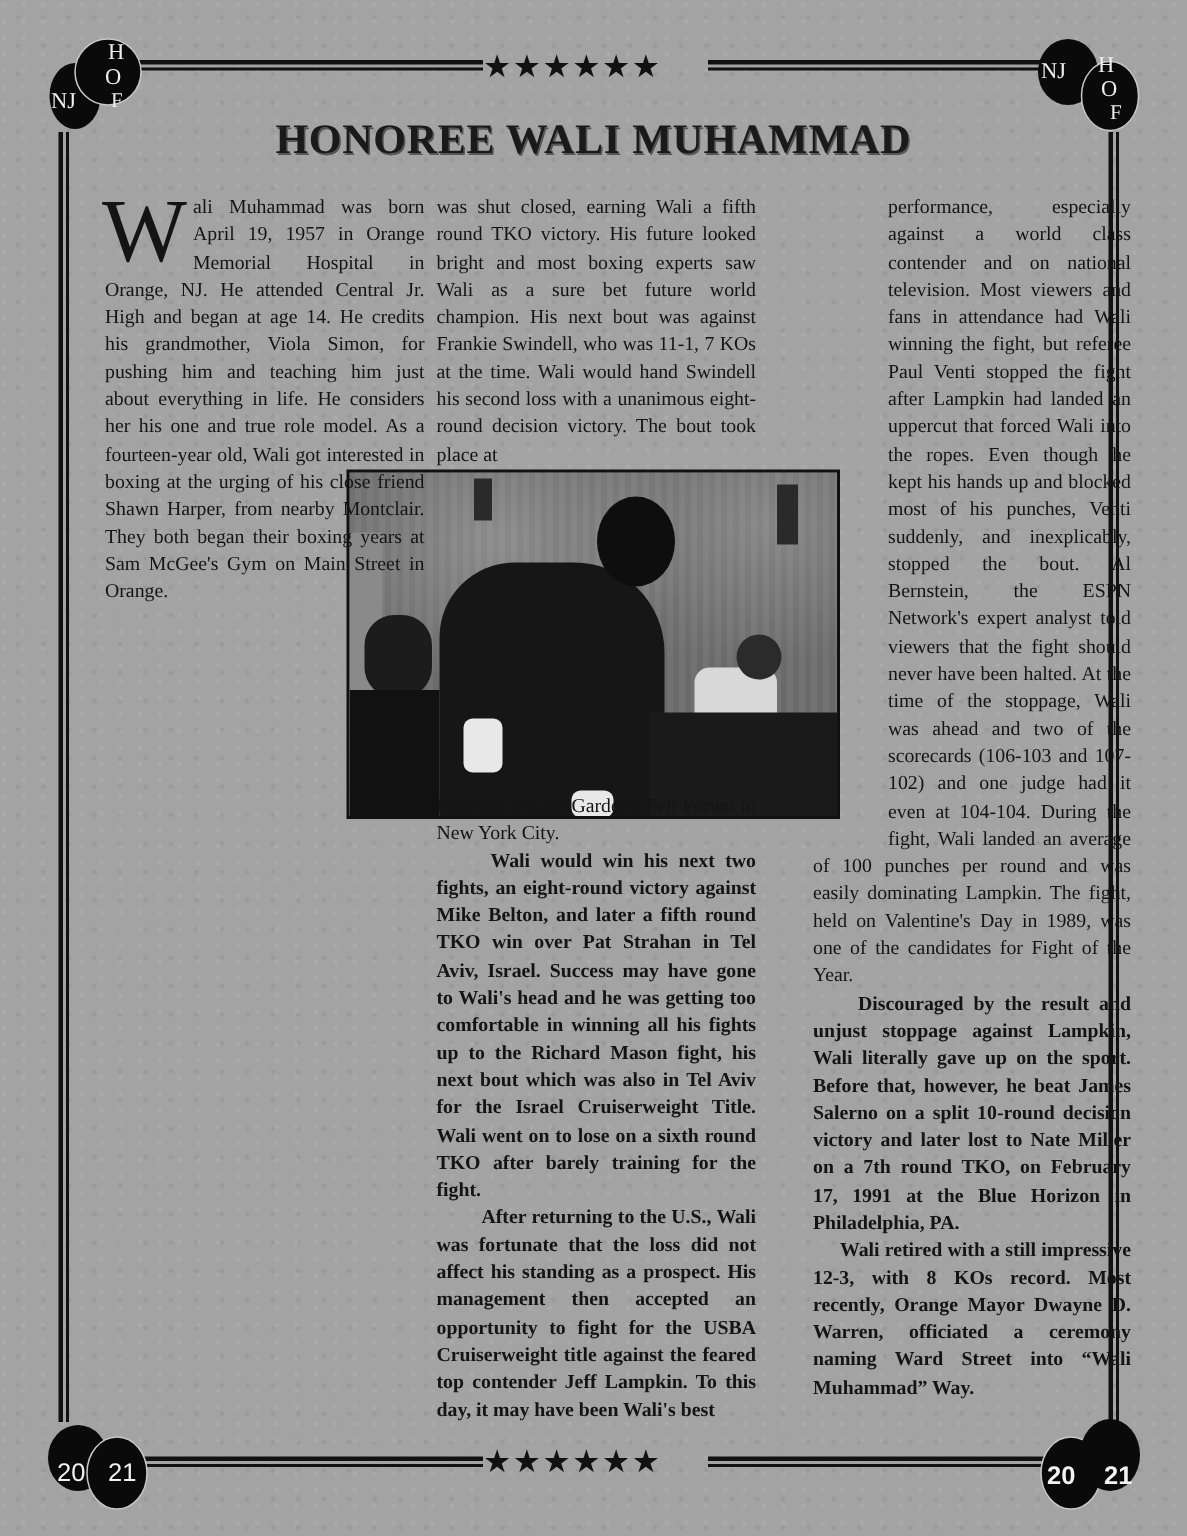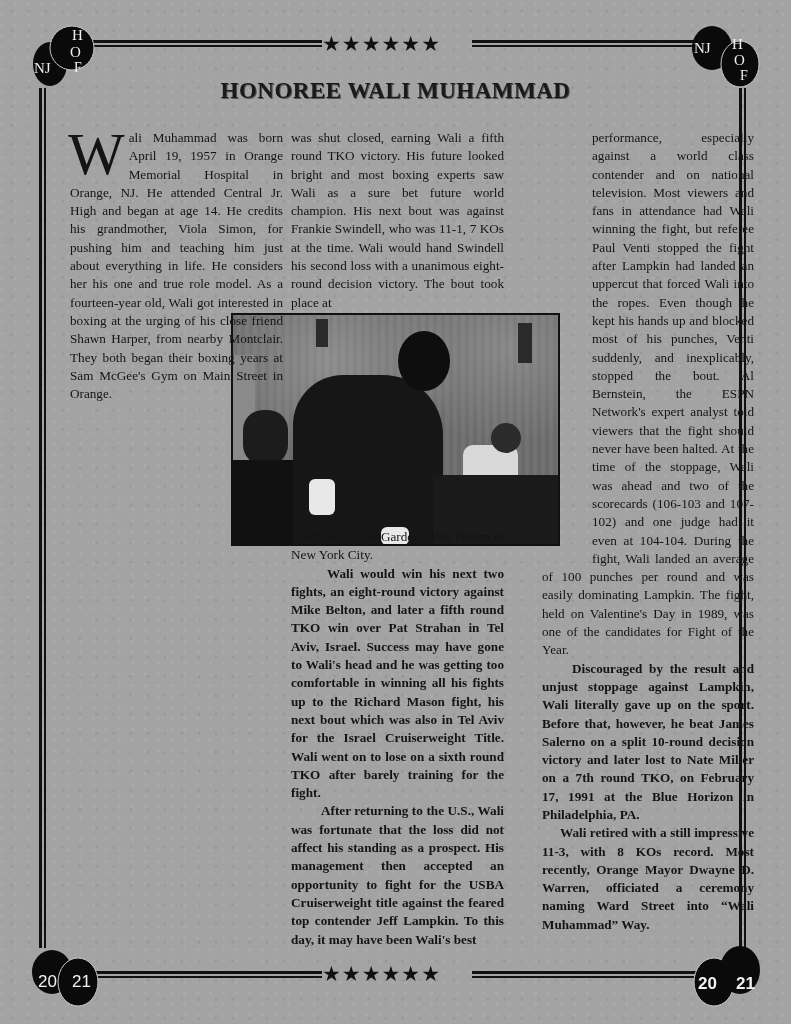--- a/index.html
+++ b/index.html
@@ -18,21 +18,21 @@
   .rule-h::before { top:0; height:3px; }
   .rule-h::after { top:5px; height:2px; }
   .rule-v { position:absolute; width:9px; }
   .rule-v::before, .rule-v::after { content:""; position:absolute; top:0; bottom:0; background:#111; }
   .rule-v::before { left:0; width:3px; }
   .rule-v::after { left:5px; width:2px; }
   .stars { position:absolute; font-size:21px; letter-spacing:1px; color:#111; line-height:1; }
   .glove { position:absolute; }
   .title {
     position:absolute; left:0; right:0; top:78px; text-align:center;
-    font-family:"Liberation Serif", serif; font-size:23px; letter-spacing:0.5px;
+    font-family:"Liberation Serif", serif; font-size:28px; letter-spacing:0.5px;
     color:#1a1a1a; text-shadow:1px 1px 0 #555;
   }
   .col { position:absolute; font-size:13.2px; line-height:18.3px; text-align:justify; }
   .col p { margin:0; }
   .indent { text-indent:30px;font-weight:bold; }
   .dropcap { float:left; font-size:60px; line-height:46px; margin:2px 4px -4px -2px; }
   .photo {
     position:absolute; left:231px; top:313px; width:329px; height:233px;
     border:2px solid #111; box-sizing:border-box; overflow:hidden;
     background: repeating-linear-gradient(90deg, #6a6a6a 0 4px, #727272 4px 8px);
@@ -126,14 +126,14 @@
 </div>
 <div class="col" style="left:291px; top:528px; width:213px;">
   <p>Madison Square Garden's Felt Forum in New York City.</p>
   <p class="indent" style="text-indent:36px;">Wali would win his next two fights, an eight-round victory against Mike Belton, and later a fifth round TKO win over Pat Strahan in Tel Aviv, Israel. Success may have gone to Wali's head and he was getting too comfortable in winning all his fights up to the Richard Mason fight, his next bout which was also in Tel Aviv for the Israel Cruiserweight Title. Wali went on to lose on a sixth round TKO after barely training for the fight.</p>
   <p class="indent">After returning to the U.S., Wali was fortunate that the loss did not affect his standing as a prospect. His management then accepted an opportunity to fight for the USBA Cruiserweight title against the feared top contender Jeff Lampkin. To this day, it may have been Wali's best</p>
 </div>
 
 <div class="col" style="left:542px; top:129px; width:212px;">
   <p><span style="float:left; width:50px; height:238px; margin-top:185px;"></span><span>performance, especially against a world class contender and on national television. Most viewers and fans in attendance had Wali winning the fight, but referee Paul Venti stopped the fight after Lampkin had landed an uppercut that forced Wali into the ropes. Even though he kept his hands up and blocked most of his punches, Venti suddenly, and inexplicably, stopped the bout. Al Bernstein, the ESPN Network's expert analyst told viewers that the fight should never have been halted. At the time of the stoppage, Wali was ahead and two of the scorecards (106-103 and 107-102) and one judge had it even at 104-104. During the fight, Wali landed an average of 100 punches per round and was easily dominating Lampkin. The fight, held on Valentine's Day in 1989, was one of the candidates for Fight of the Year.</span></p>
   <p class="indent">Discouraged by the result and unjust stoppage against Lampkin, Wali literally gave up on the sport. Before that, however, he beat James Salerno on a split 10-round decision victory and later lost to Nate Miller on a 7th round TKO, on February 17, 1991 at the Blue Horizon in Philadelphia, PA.</p>
-  <p class="indent" style="text-indent:18px;">Wali retired with a still impressive 11-3, with 8 KOs record. Most recently, Orange Mayor Dwayne D. Warren, officiated a ceremony naming Ward Street into “Wali Muhammad” Way.</p>
+  <p class="indent" style="text-indent:18px;">Wali retired with a still impressive 12-3, with 8 KOs record. Most recently, Orange Mayor Dwayne D. Warren, officiated a ceremony naming Ward Street into “Wali Muhammad” Way.</p>
 </div>
 
 </body></html>

